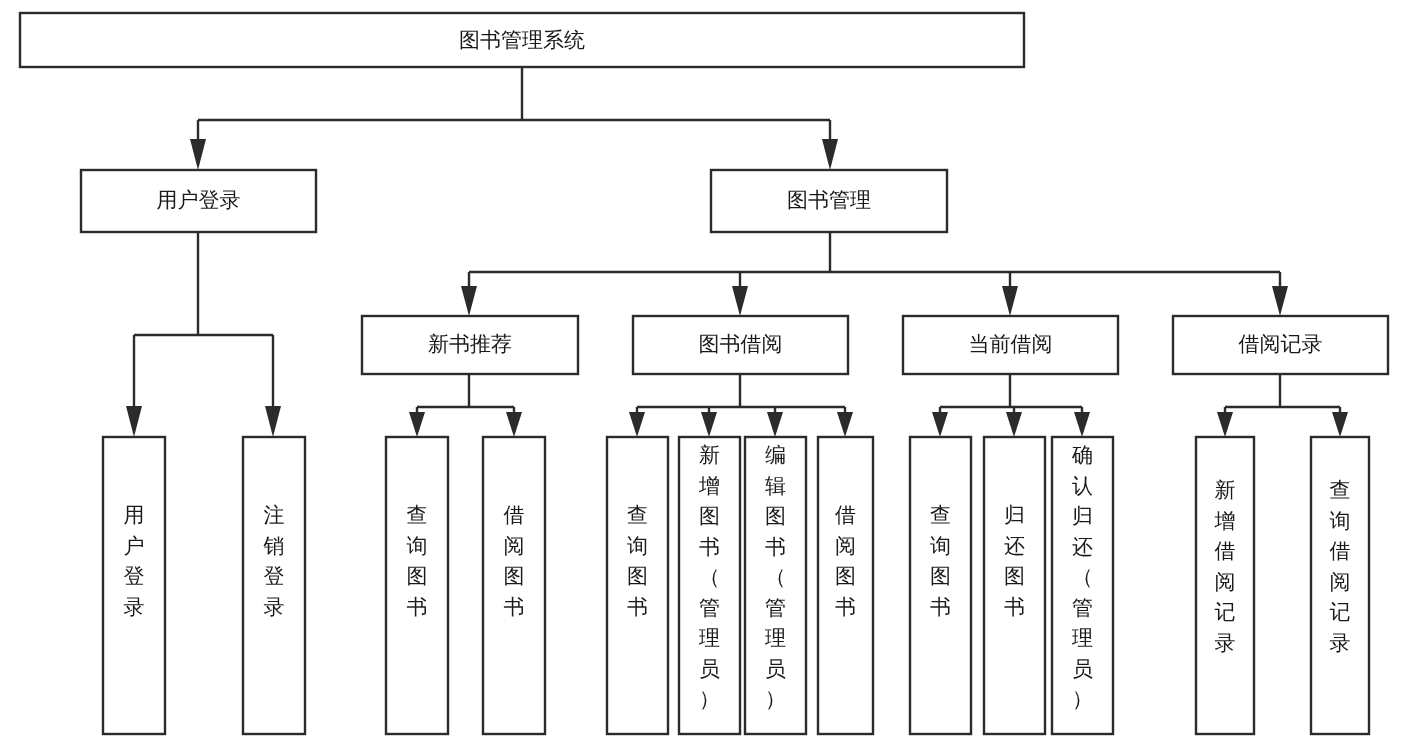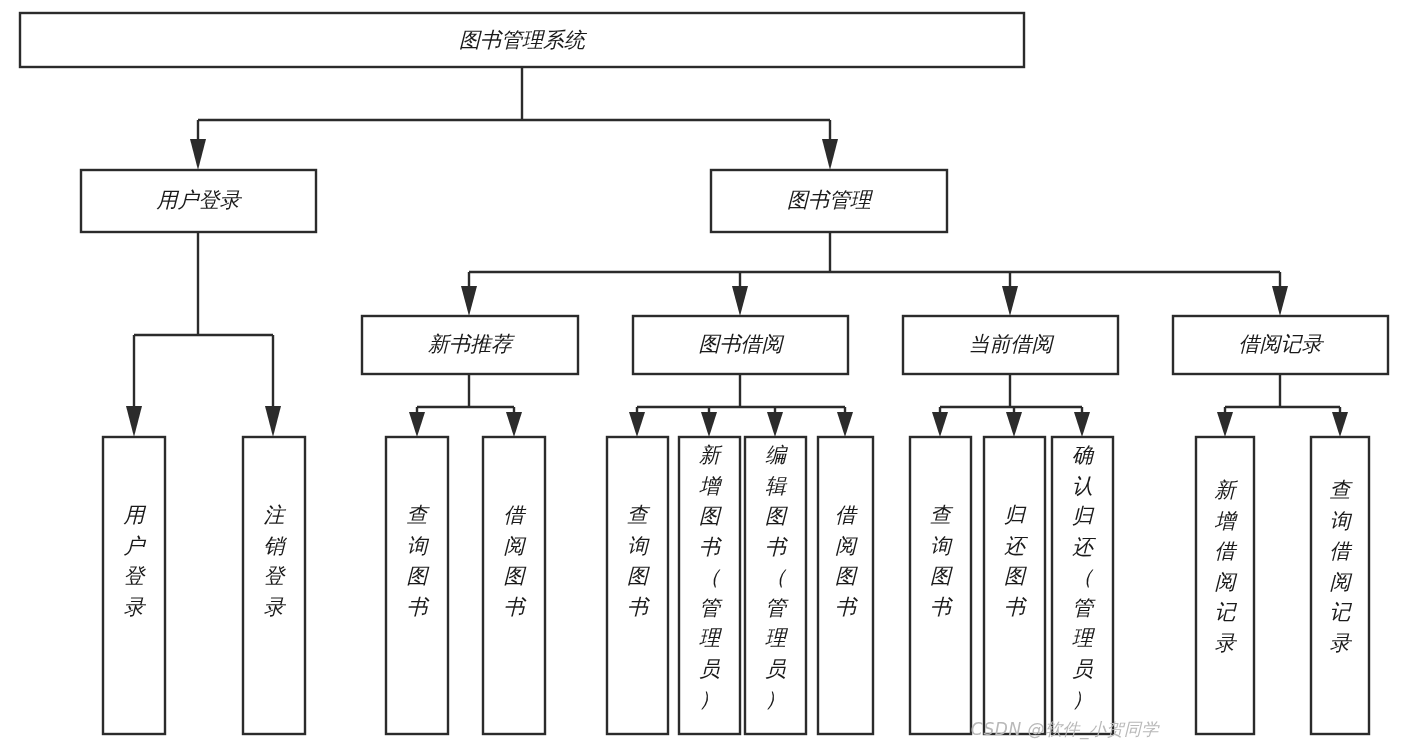--- a/index.html
+++ b/index.html
@@ -11,21 +11,20 @@
     width: 1405px;
     height: 747px;
     font-family: "DejaVu Sans", "Liberation Sans", sans-serif;
     overflow: hidden;
     position: relative;
   }
   #diagram-root {
     position: relative;
     width: 1167px;
     height: 747px;
-    font-style: italic;
   }
   svg.flow {
     position: absolute;
     top: 0;
     left: 0;
     width: 1405px;
     height: 747px;
     display: block;
   }
   .node-rect {
@@ -222,14 +221,13 @@
         <rect class="node-rect" x="1196" y="437" width="58" height="297"></rect>
         <text class="node-label-v" x="1225" y="497"><tspan x="1225" y="497">新</tspan><tspan x="1225" y="527.5">增</tspan><tspan x="1225" y="558">借</tspan><tspan x="1225" y="588.5">阅</tspan><tspan x="1225" y="619">记</tspan><tspan x="1225" y="649.5">录</tspan></text>
       </g>
       <g>
         <rect class="node-rect" x="1311" y="437" width="58" height="297"></rect>
         <text class="node-label-v" x="1340" y="497"><tspan x="1340" y="497">查</tspan><tspan x="1340" y="527.5">询</tspan><tspan x="1340" y="558">借</tspan><tspan x="1340" y="588.5">阅</tspan><tspan x="1340" y="619">记</tspan><tspan x="1340" y="649.5">录</tspan></text>
       </g>
     </g>
   </svg>
 
-  <div class="watermark">CSDN @软件_小贺同学</div>
 </div>
 
 </body></html>

